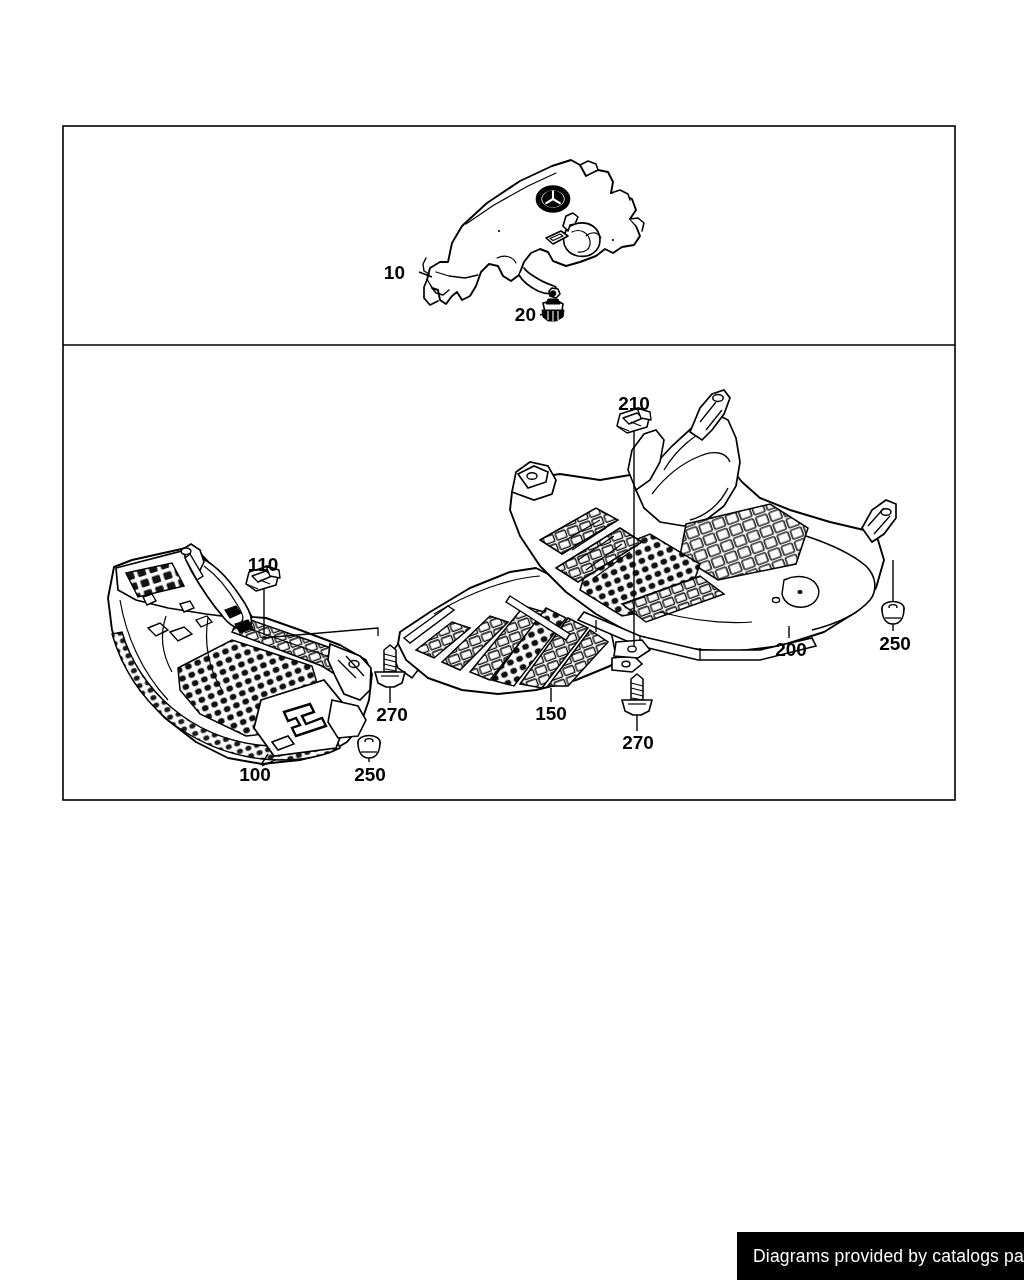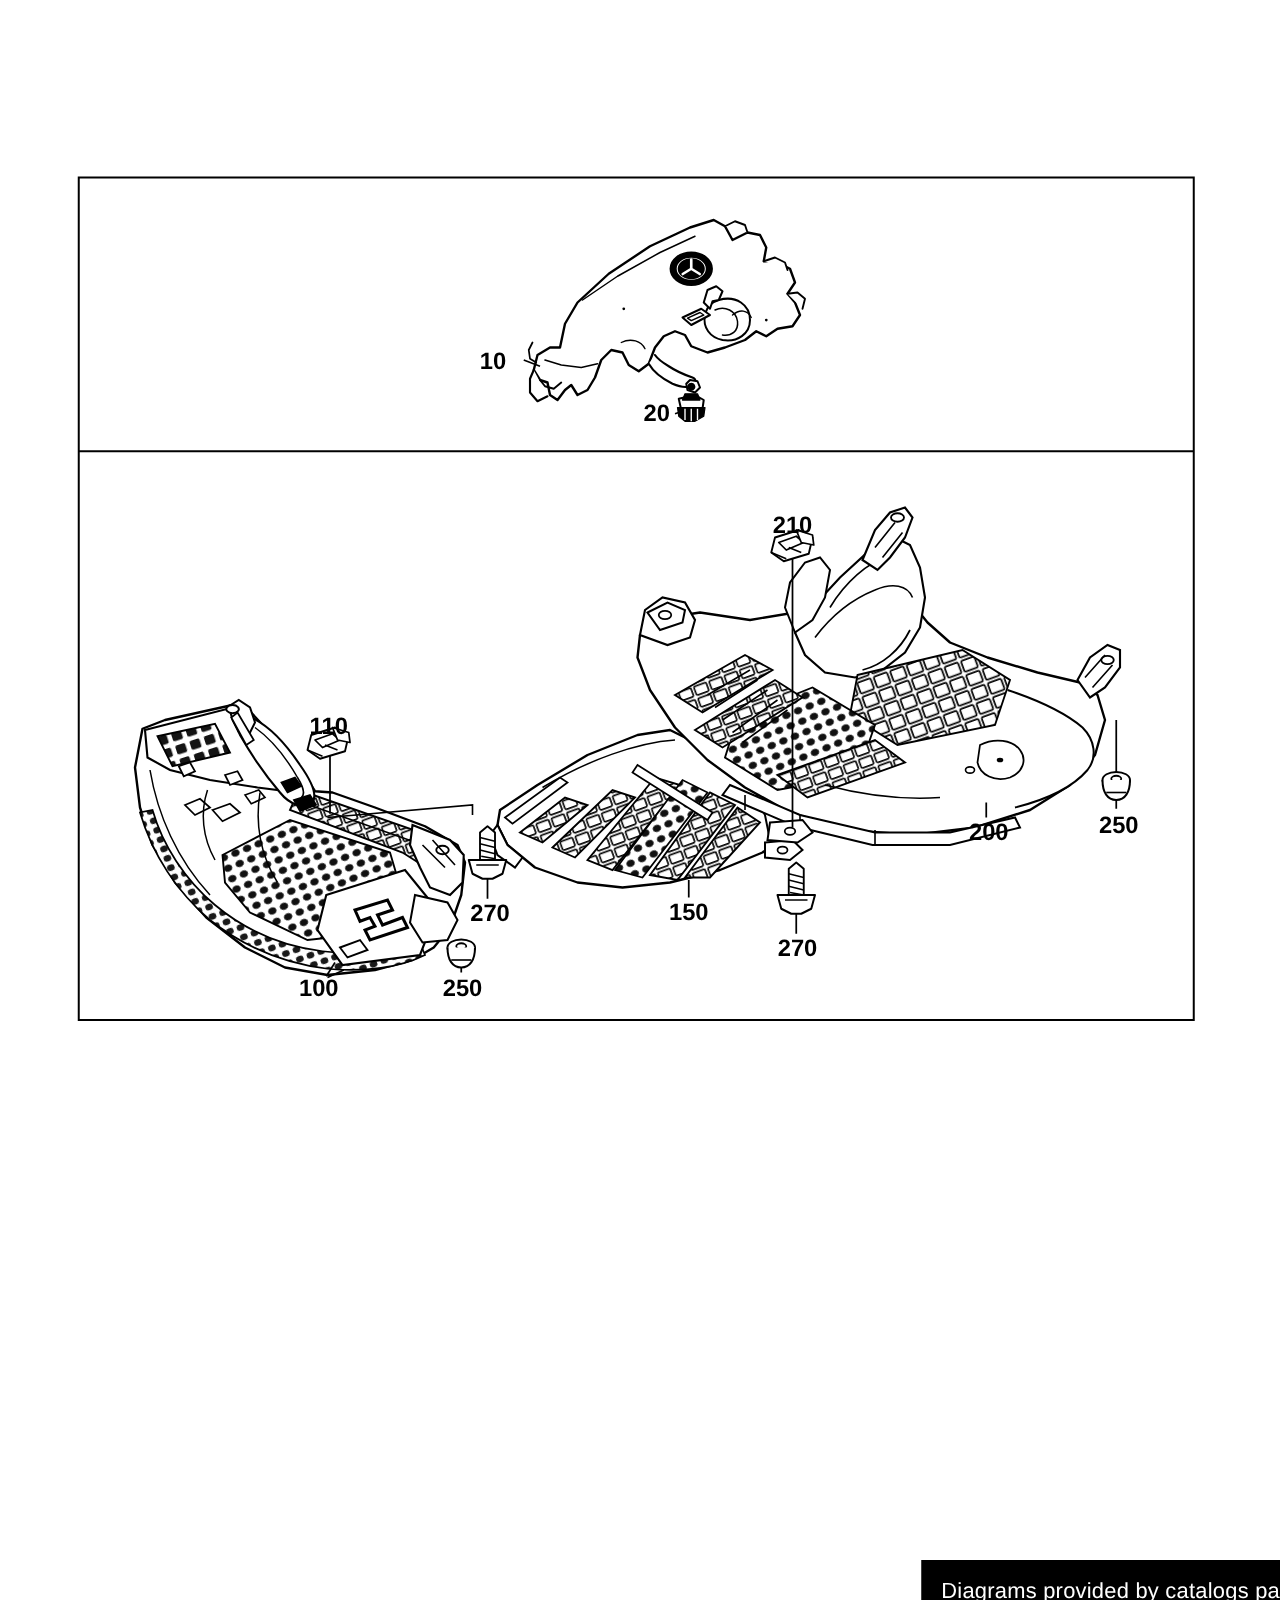--- a/index.html
+++ b/index.html
@@ -12,21 +12,21 @@
     width: 1024px;
     height: 1280px;
     position: relative;
     overflow: hidden;
     font-family: "Liberation Sans", sans-serif;
     -webkit-font-smoothing: antialiased;
   }
   #diagram-root {
     position: absolute;
     left: 0;
-    top: 16px;
+    top: 0;
     width: 1024px;
     height: 1044px;
     border-radius: 12px;
   }
   svg.diagram-canvas {
     position: absolute;
     left: 0;
     top: 0;
     width: 1024px;
     height: 1280px;

